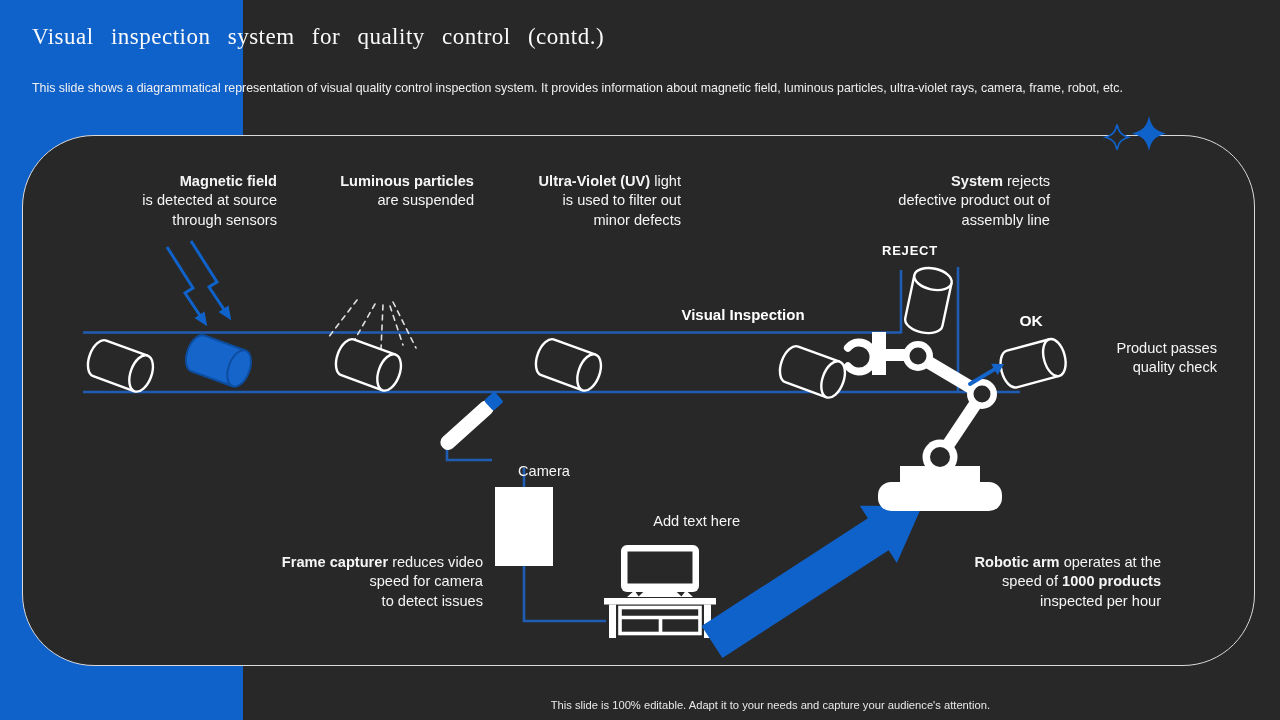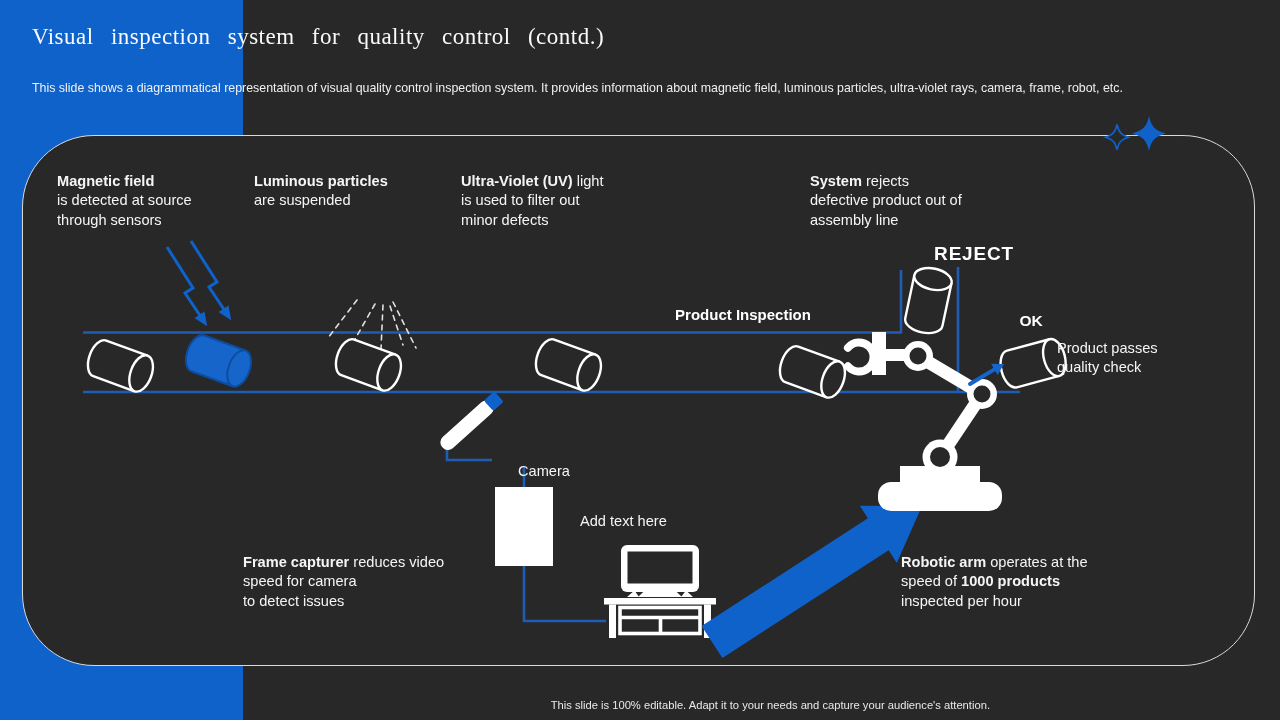--- a/index.html
+++ b/index.html
@@ -8,21 +8,21 @@
   .band{position:absolute;left:0;top:0;width:243px;height:720px;background:#1062cb;}
   .panel{position:absolute;left:22px;top:135px;width:1233px;height:531px;background:#282828;
          border:1px solid #d9d9d9;border-radius:72px;box-sizing:border-box;}
   .title{position:absolute;left:32px;top:24px;width:1000px;
          font-family:"Liberation Serif","DejaVu Serif",serif;font-size:23px;font-weight:400;
          color:#fafafa;letter-spacing:.5px;word-spacing:11px;white-space:nowrap;}
   .subtitle{position:absolute;left:32px;top:81px;width:1180px;font-size:12.4px;color:#f0f0f0;}
   .footer{position:absolute;left:290px;top:699px;width:700px;text-align:right;
           font-size:11.2px;color:#e8e8e8;}
   svg.diagram{position:absolute;left:0;top:0;width:1280px;height:720px;z-index:3;}
-  .txt{position:absolute;z-index:4;text-align:left;font-size:14.6px;line-height:19.4px;color:#f5f5f5;}
+  .txt{position:absolute;z-index:4;text-align:right;font-size:14.6px;line-height:19.4px;color:#f5f5f5;}
   .txt .b{font-weight:700;}
   .lbl{position:absolute;z-index:4;font-size:15px;font-weight:700;color:#ffffff;}
   .cylw{fill:#282828;stroke:#ffffff;stroke-width:2.4;}
   .cylb{fill:#1565cb;stroke:#0d4da0;stroke-width:2;}
   .cline{stroke:#1f5cb3;stroke-width:2.6;fill:none;}
   .marrow{stroke:#1062cb;stroke-width:3;fill:none;}
   .rays{stroke:#e0e0e0;stroke-width:1.6;fill:none;stroke-dasharray:5 5;stroke-linecap:round;}
   .wfill{fill:#ffffff;}
   .wstroke{fill:none;stroke:#ffffff;}
   .core{fill:#282828;}
@@ -130,23 +130,23 @@
     <div>is used to filter out</div>
     <div>minor defects</div>
   </div>
 
   <div class="txt" style="left:810px;top:172px;width:240px;">
     <div><span class="b">System</span><span> rejects</span></div>
     <div>defective product out of</div>
     <div>assembly line</div>
   </div>
 
-  <div class="lbl" style="left:914px;top:243px;width:120px;text-align:center;letter-spacing:.8px;font-size:19px;">REJECT</div>
+  <div class="lbl" style="left:850px;top:243px;width:120px;text-align:center;letter-spacing:.8px;font-size:13px;">REJECT</div>
 
-  <div class="lbl" style="left:643px;top:306px;width:200px;text-align:center;">Product Inspection</div>
+  <div class="lbl" style="left:643px;top:306px;width:200px;text-align:center;">Visual Inspection</div>
 
   <div class="lbl" style="left:991px;top:312px;width:80px;text-align:center;font-size:15.5px;">OK</div>
 
   <div class="txt" style="left:1057px;top:339px;width:160px;">
     <div>Product passes</div>
     <div>quality check</div>
   </div>
 
   <div class="txt" style="left:494px;top:462px;width:100px;text-align:center;">Camera</div>
 

